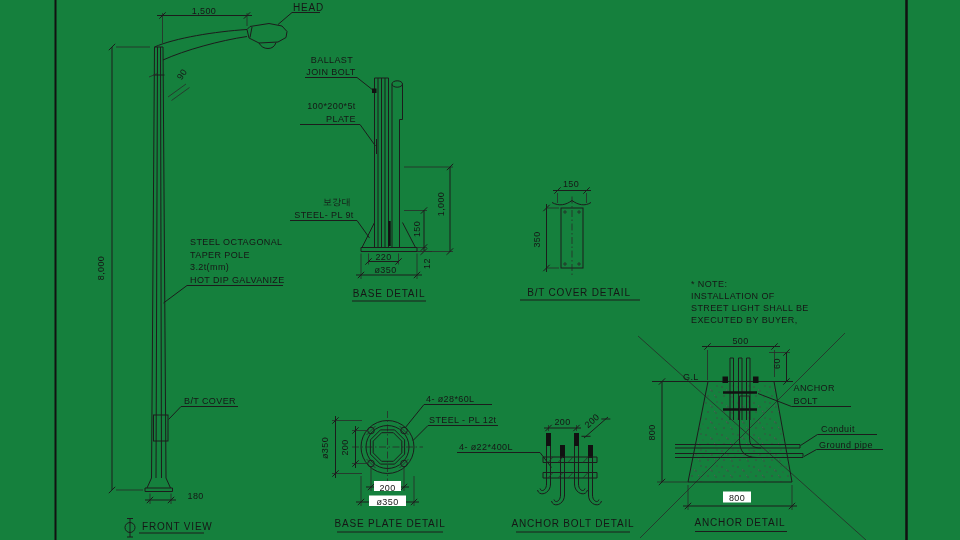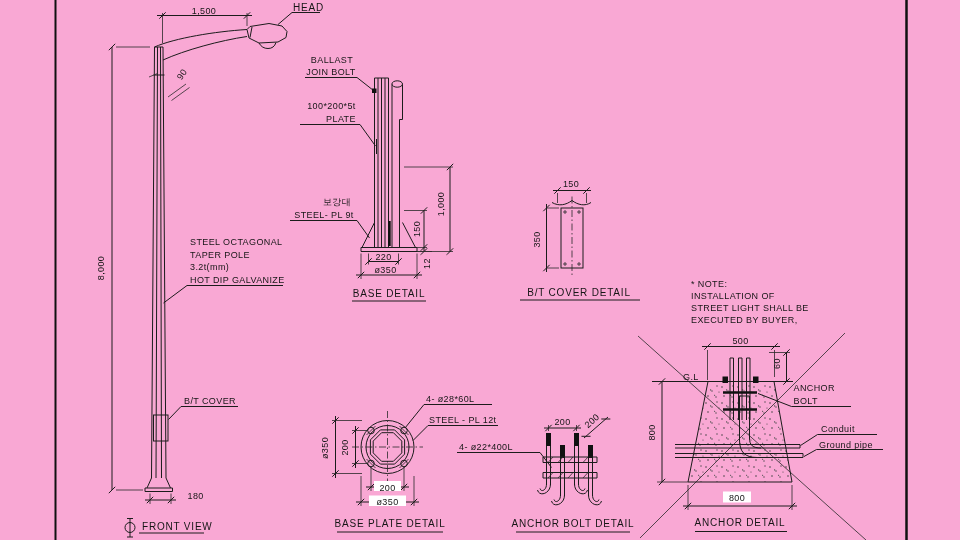--- a/index.html
+++ b/index.html
@@ -1,16 +1,16 @@
 <!DOCTYPE html>
 <html><head>
 <meta charset="utf-8">
 <style>
   html,body{margin:0;padding:0;background:#fff;}
-  .sheet{position:relative;width:960px;height:540px;background:#f9a8d4;overflow:hidden;
+  .sheet{position:relative;width:960px;height:540px;background:#15803d;overflow:hidden;
          font-family:"Liberation Sans",sans-serif;}
   svg{display:block;}
   svg text{font-family:"Liberation Sans",sans-serif;fill:#161616;letter-spacing:0.4px;}
   .t9{font-size:9px;}
   .t10{font-size:10px;letter-spacing:0.8px;}
   .ln{stroke:#1c1c1c;fill:none;stroke-width:1;}
   .thick{stroke:#111;stroke-width:2.4;fill:none;}
   .cl{stroke:#2a2a2a;fill:none;stroke-width:0.8;stroke-dasharray:7 2.5 1.5 2.5;}
   .thin{stroke:#2a2a2a;fill:none;stroke-width:0.8;}
 </style>

